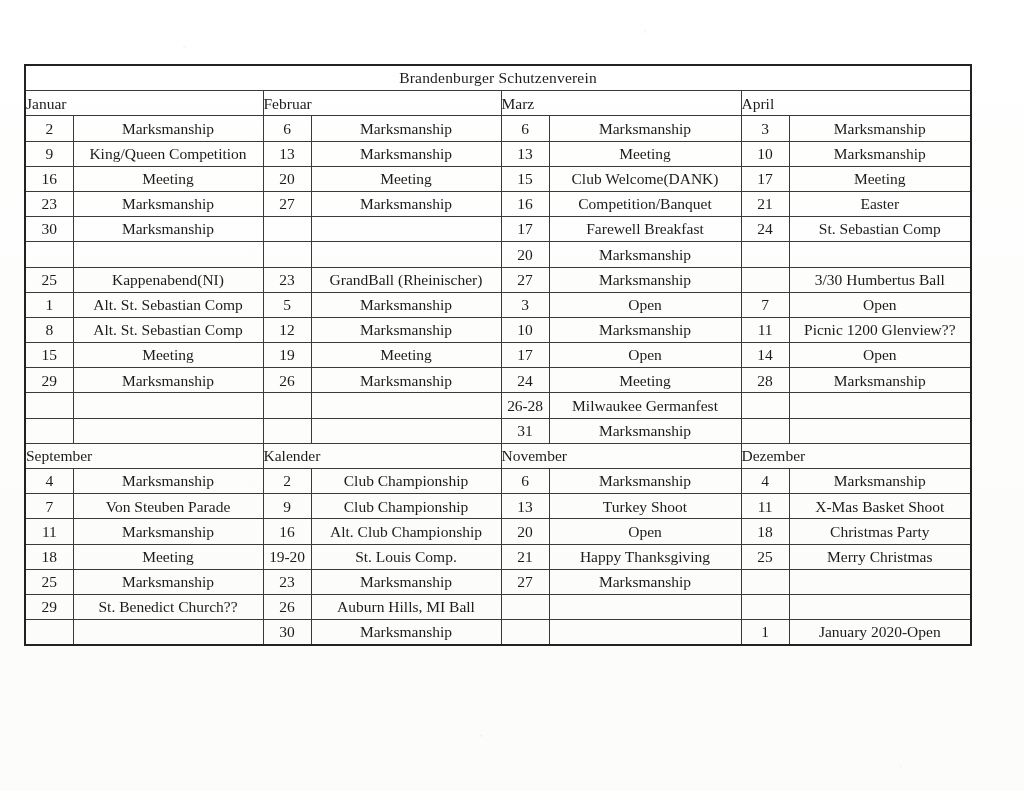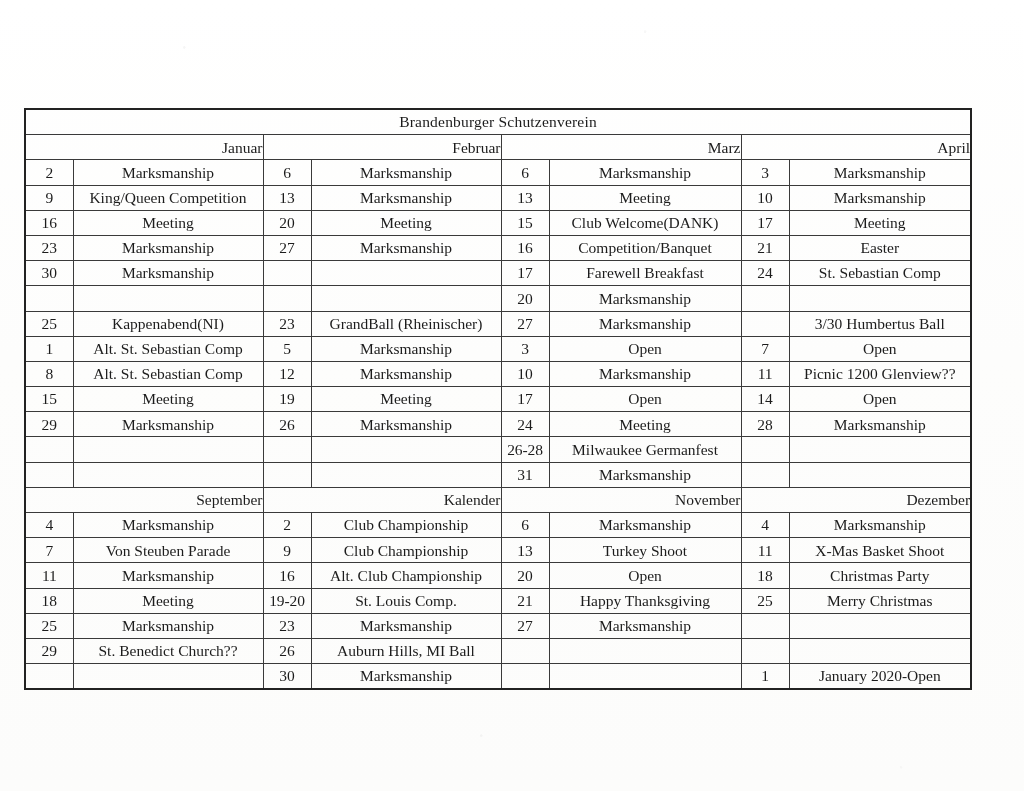--- a/index.html
+++ b/index.html
@@ -36,21 +36,20 @@
     top: 64px;
     width: 946px;
     height: 633px;
   }
 
   table.calendar {
     width: 946px;
     border-collapse: collapse;
     table-layout: fixed;
     background: transparent;
-    margin-top: 44px;
   }
 
   table.calendar td {
     border: 1px solid #3a3a3a;
     padding: 0;
     vertical-align: middle;
     font-size: 15.5px;
     line-height: 1.0;
     height: 24.2px;
     background: transparent;
@@ -62,21 +61,21 @@
   }
 
   .title-cell {
     text-align: center;
     height: 25px;
     font-size: 16px;
     letter-spacing: 0.2px;
   }
 
   .month-cell {
-    text-align: right;
+    text-align: left;
     height: 25px;
     font-size: 16px;
   }
 
   .day-cell {
     text-align: center;
     font-size: 15px;
     width: 48px;
     letter-spacing: -0.1px;
   }

